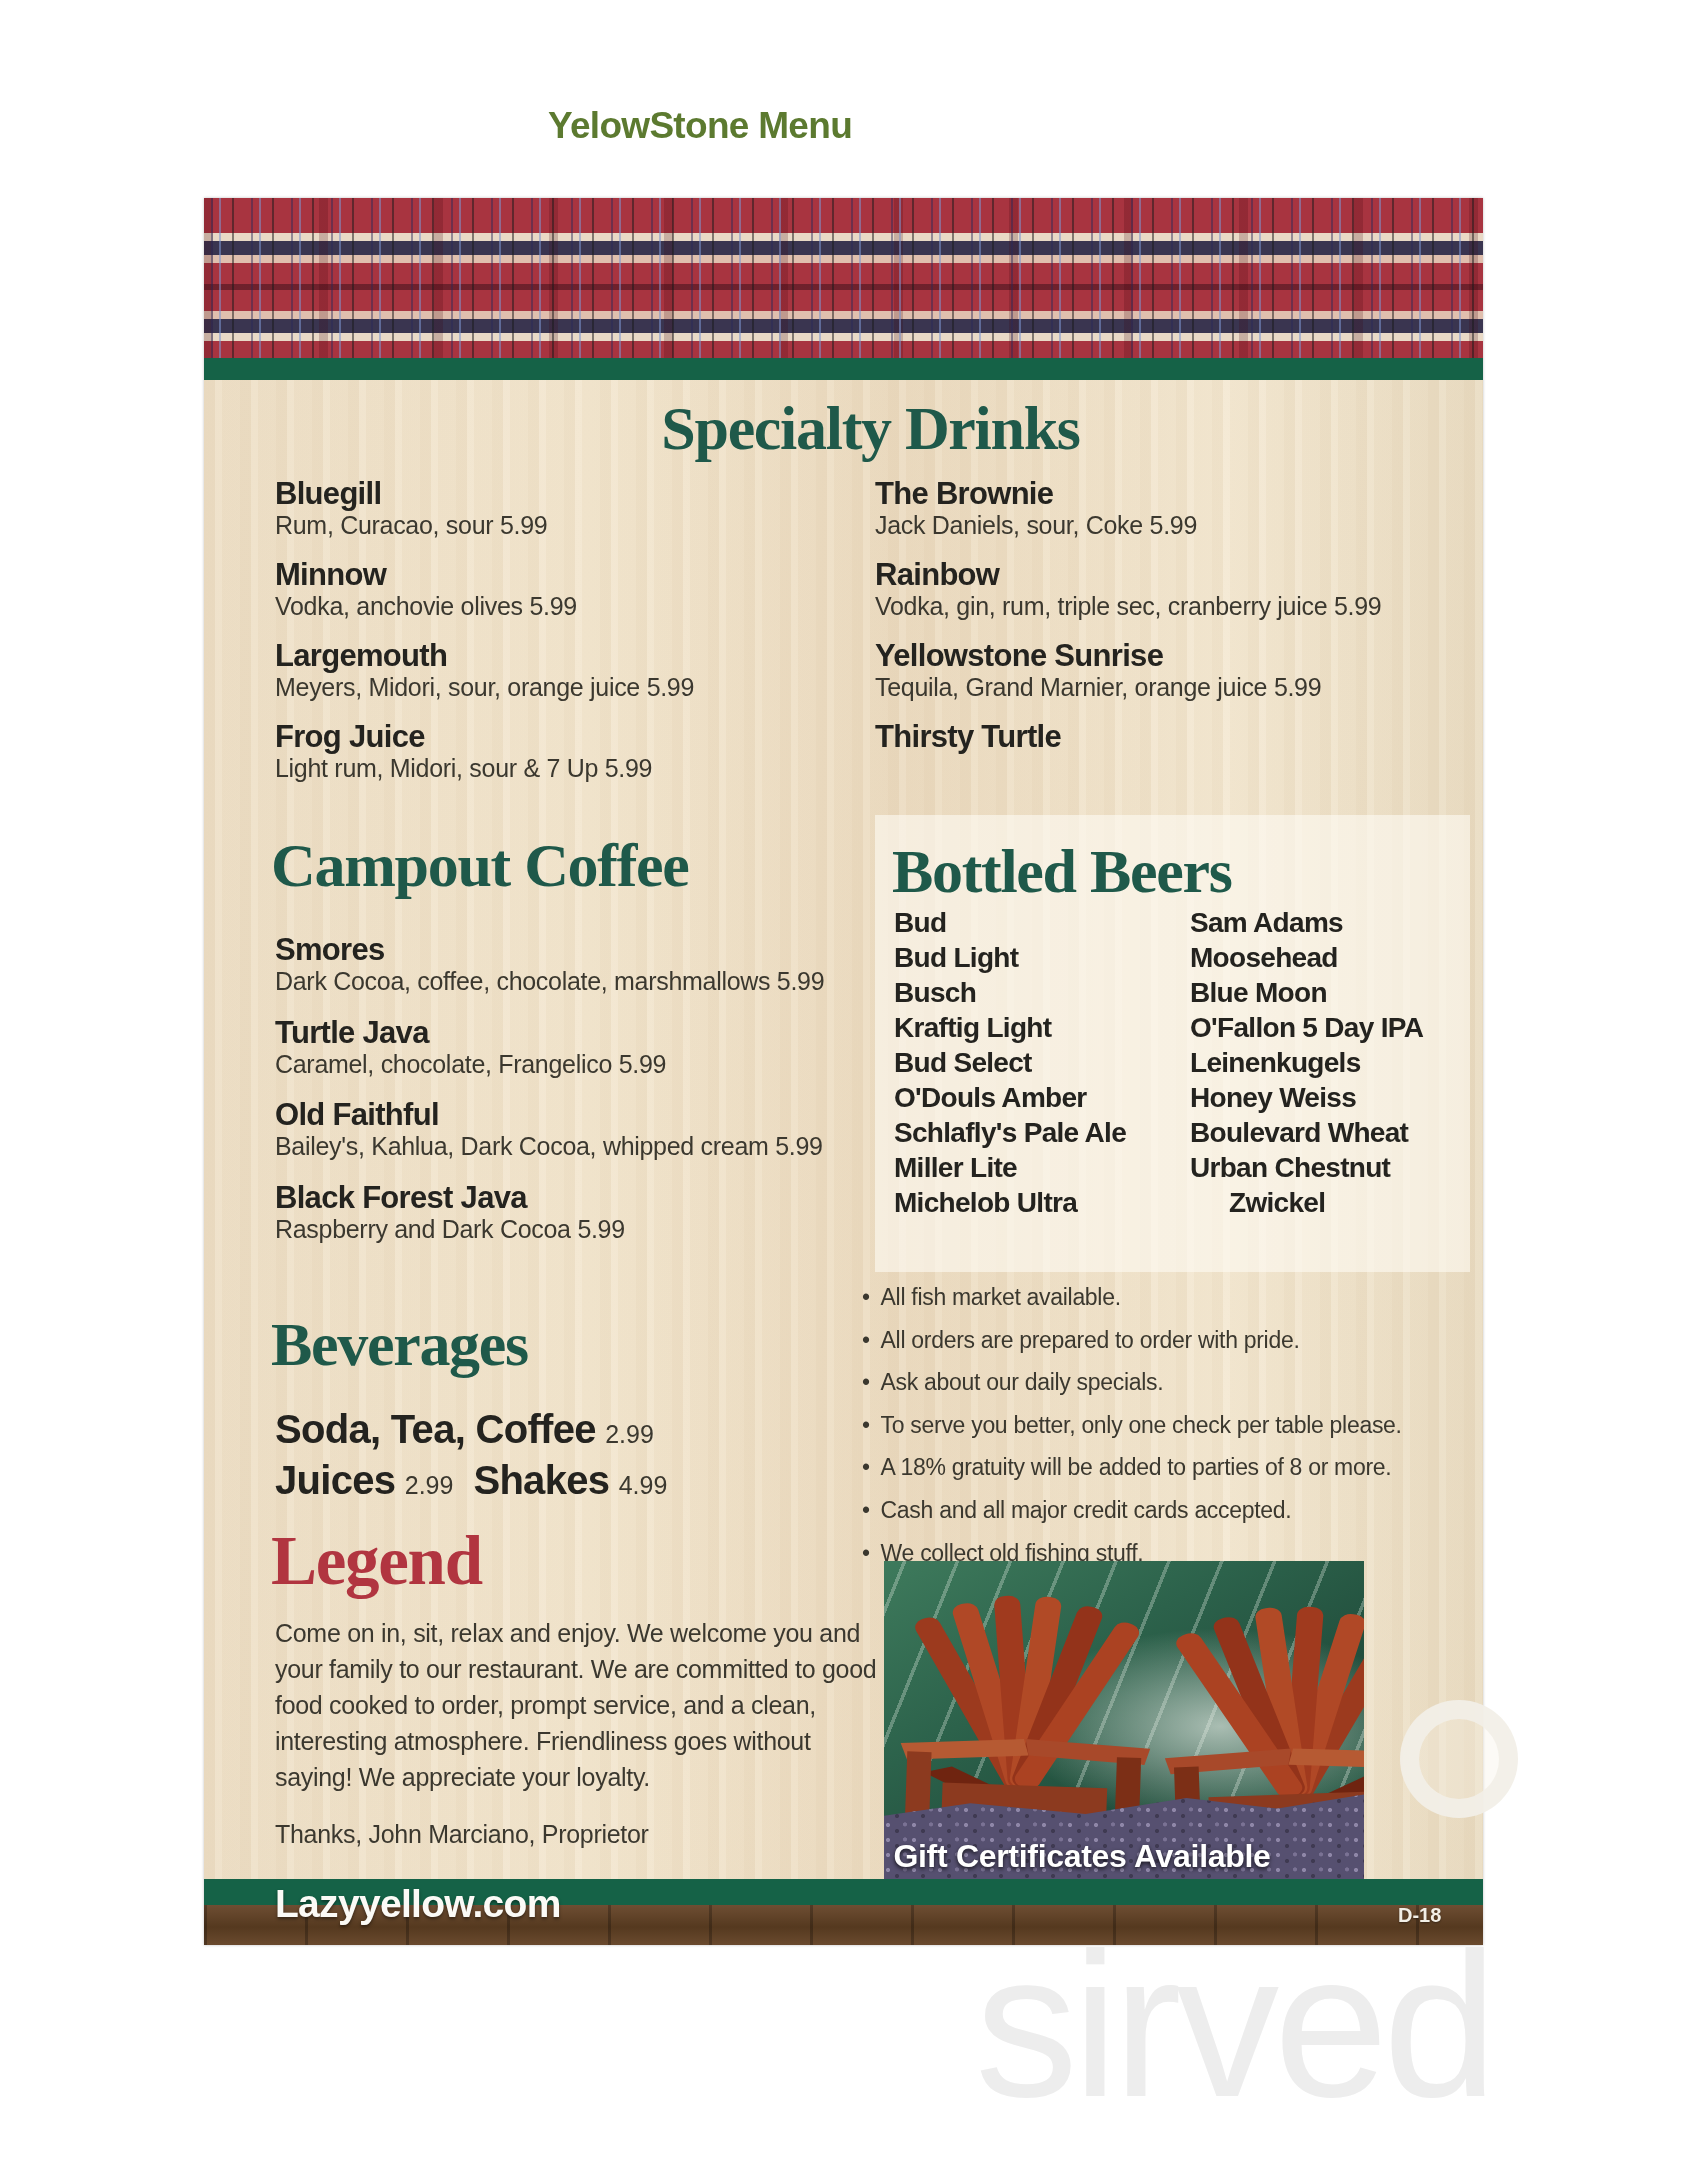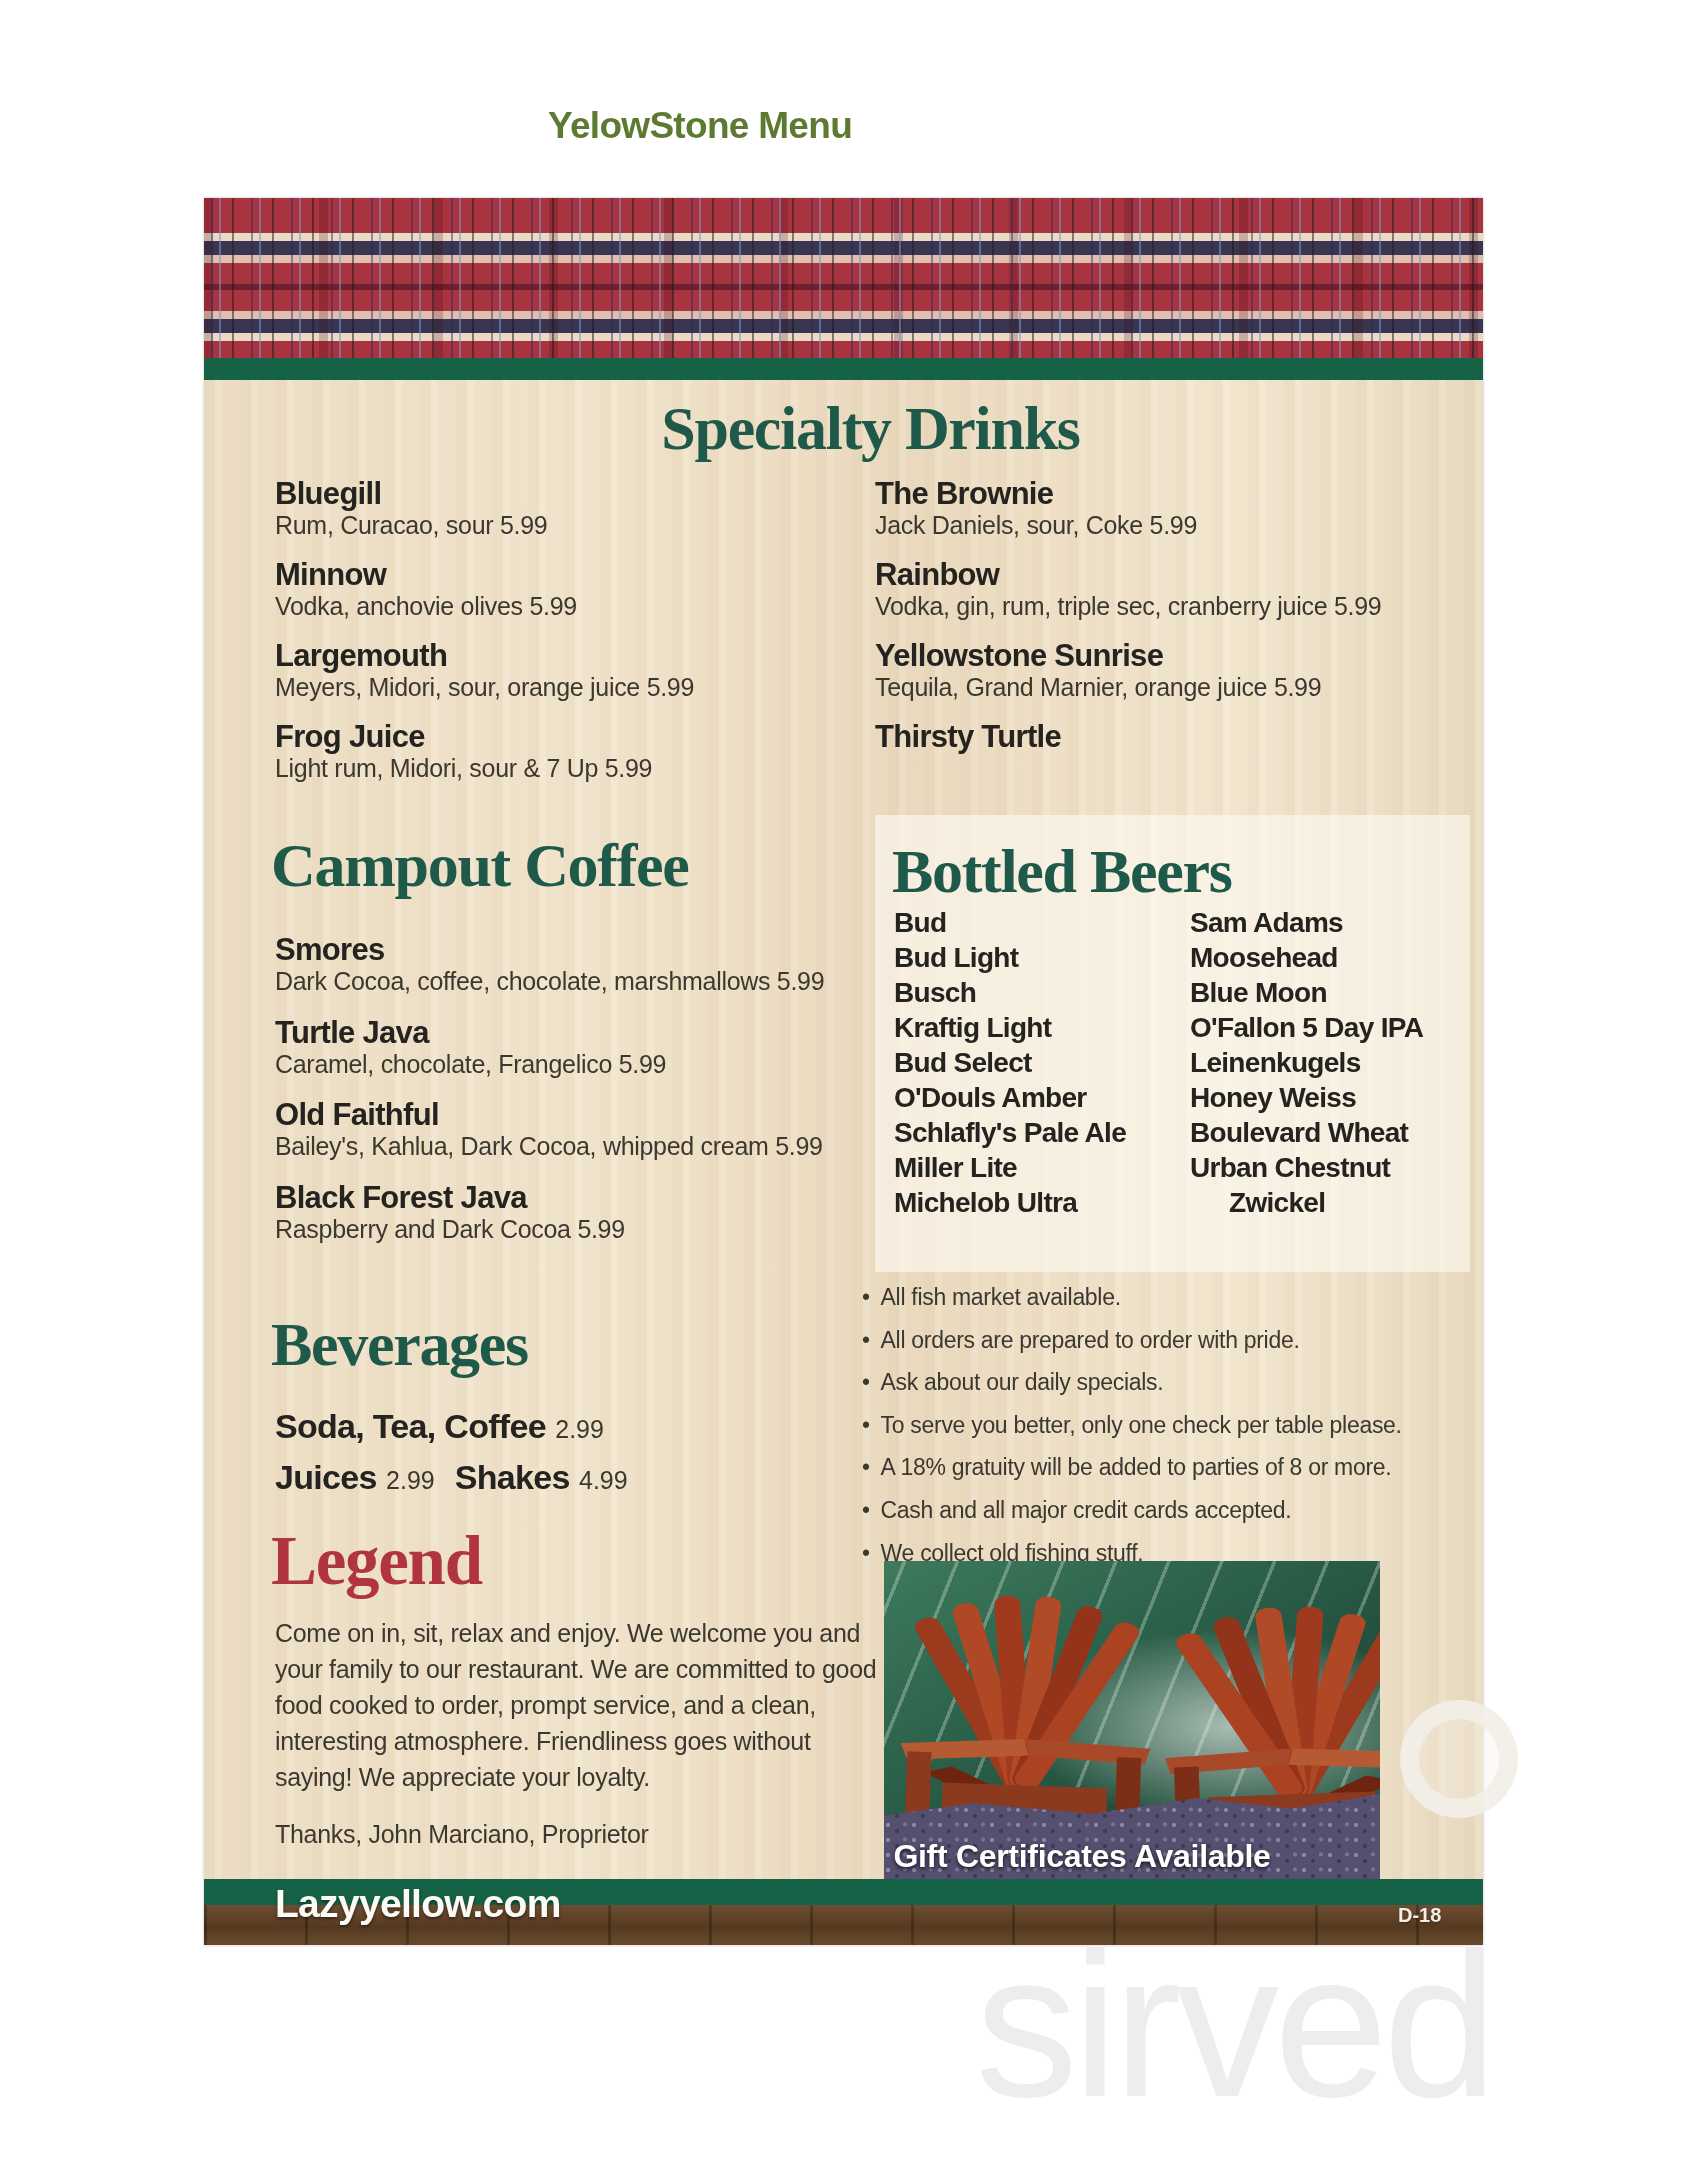--- a/index.html
+++ b/index.html
@@ -74,39 +74,38 @@
   .notes{position:absolute;left:658px;top:1088px;margin:0;padding:0;list-style:none;width:621px;}
   .notes li{
     font-size:23px;line-height:23.6px;color:#3b382f;margin-bottom:19px;
     letter-spacing:-0.3px;white-space:nowrap;
   }
   .notes li::before{content:"•";margin-right:10.8px;color:#3b382f;}
 
   .bev-line{position:absolute;left:71px;white-space:nowrap;color:#24231f;}
   .bev-line-1{top:1209px;}
   .bev-line-2{top:1260px;}
-  .bev-label{font-size:34px;font-weight:bold;letter-spacing:-0.7px;}
+  .bev-label{font-size:40px;font-weight:bold;letter-spacing:-0.7px;}
   .bev-price{font-size:25px;color:#3b382f;margin-left:9.4px;margin-right:20px;}
 
   .legend-body{
     position:absolute;left:71px;top:1417px;width:604px;margin:0;
     font-size:25px;line-height:36px;color:#3b382f;letter-spacing:-0.3px;
   }
   .legend-signature{
     position:absolute;left:71px;top:1622px;font-size:25px;color:#3b382f;letter-spacing:-0.3px;white-space:nowrap;
   }
 
   
   .photo{
     position:absolute;left:680px;top:1363px;width:480px;height:318px;overflow:hidden;
     background:
       repeating-linear-gradient(112deg, rgba(235,242,233,0) 0 17.5px, rgba(235,242,233,0.30) 17.5px 21px, rgba(235,242,233,0) 21px 49px),
       radial-gradient(ellipse at 70% 52%, rgba(242,248,241,0.65), rgba(242,248,241,0) 42%),
       linear-gradient(150deg,#3e7a5c 0%,#2c624b 35%,#224f3d 62%,#2b5f49 100%);
-    padding-left: 16px;
   }
   .gravel{
     position:absolute;left:0;bottom:0;width:100%;height:88px;
     background-color:#565070;
     background-image:
       radial-gradient(circle at 4px 4px, #8f87a8 1.7px, transparent 2.4px),
       radial-gradient(circle at 13px 10px, #3f3a52 1.7px, transparent 2.4px),
       radial-gradient(circle at 21px 3.4px, #7a7294 1.7px, transparent 2.4px);
     background-size:26px 15px;
     clip-path:polygon(0 28%,18% 14%,42% 26%,63% 8%,82% 20%,100% 4%,100% 100%,0 100%);

